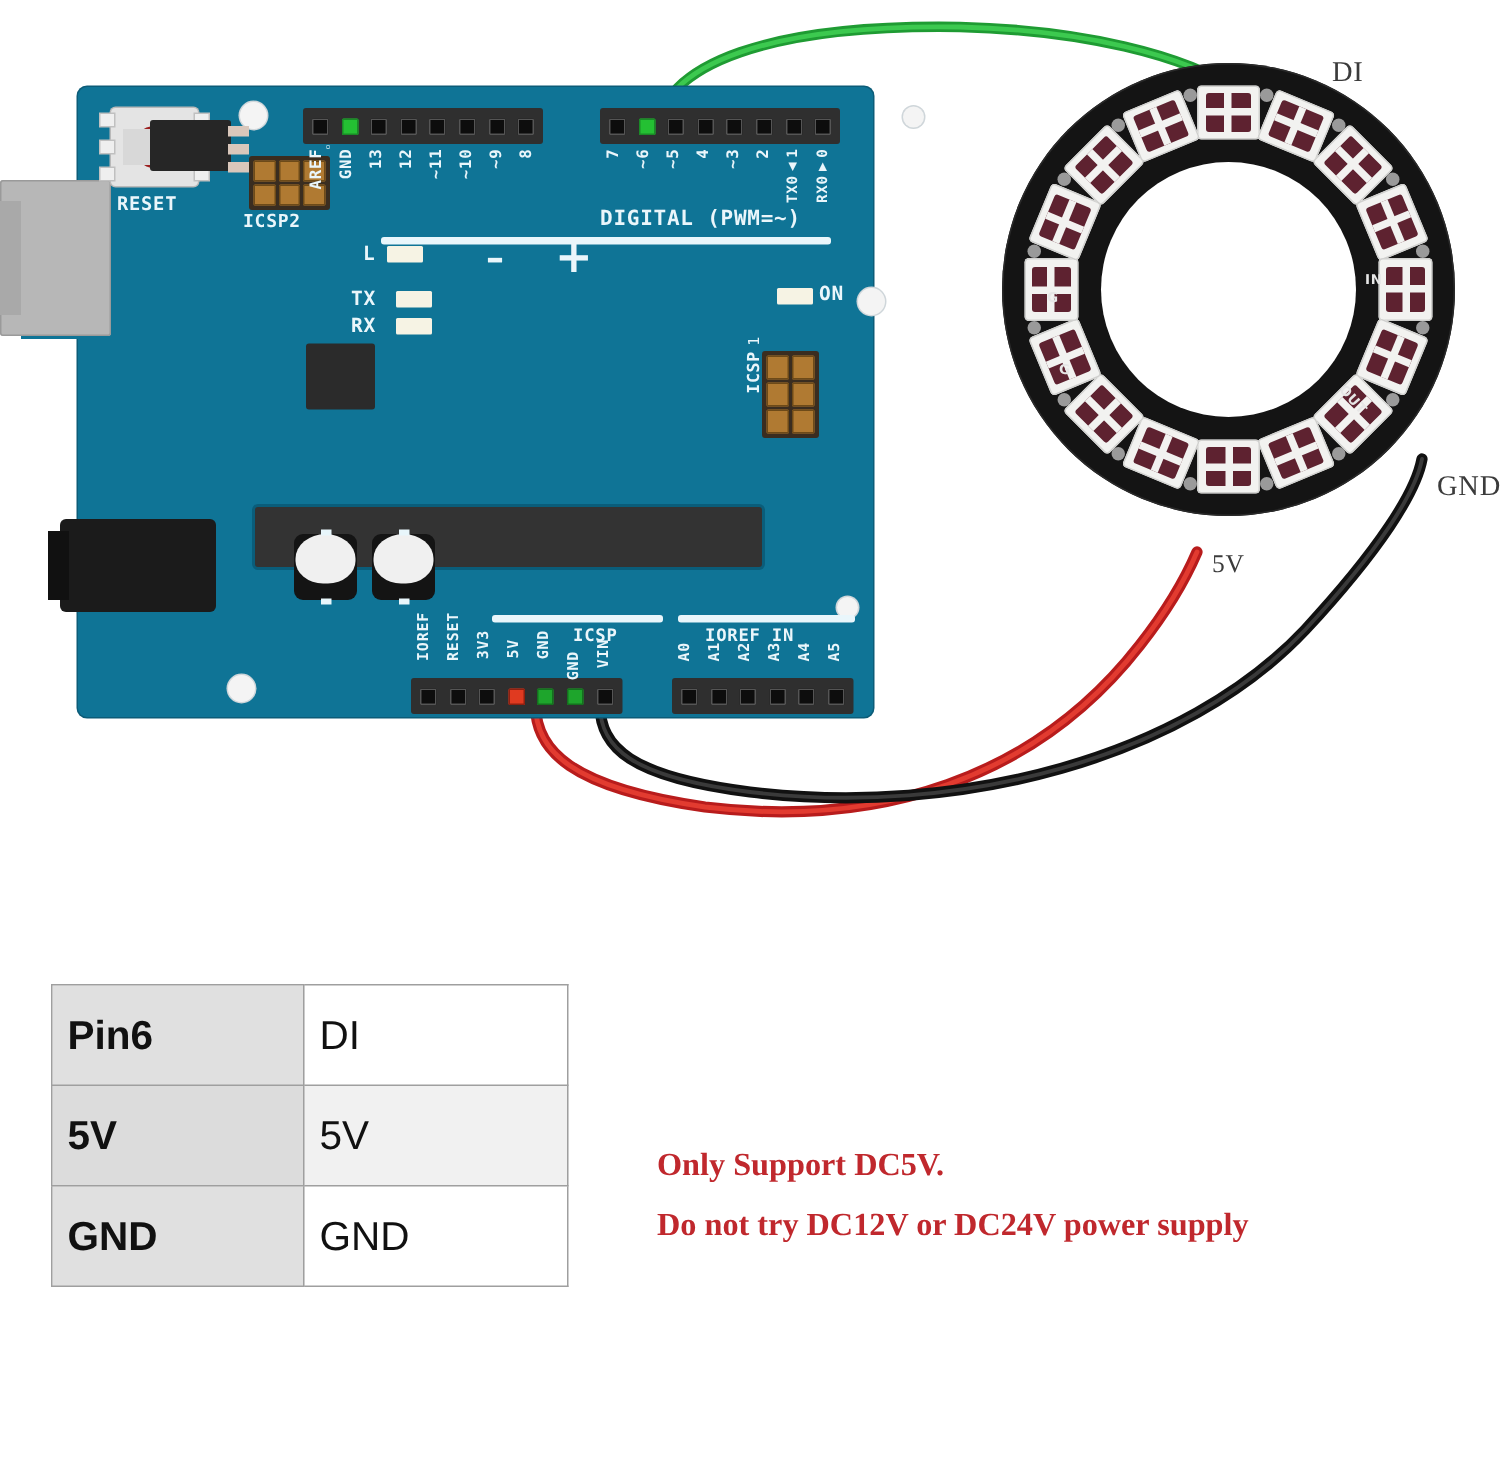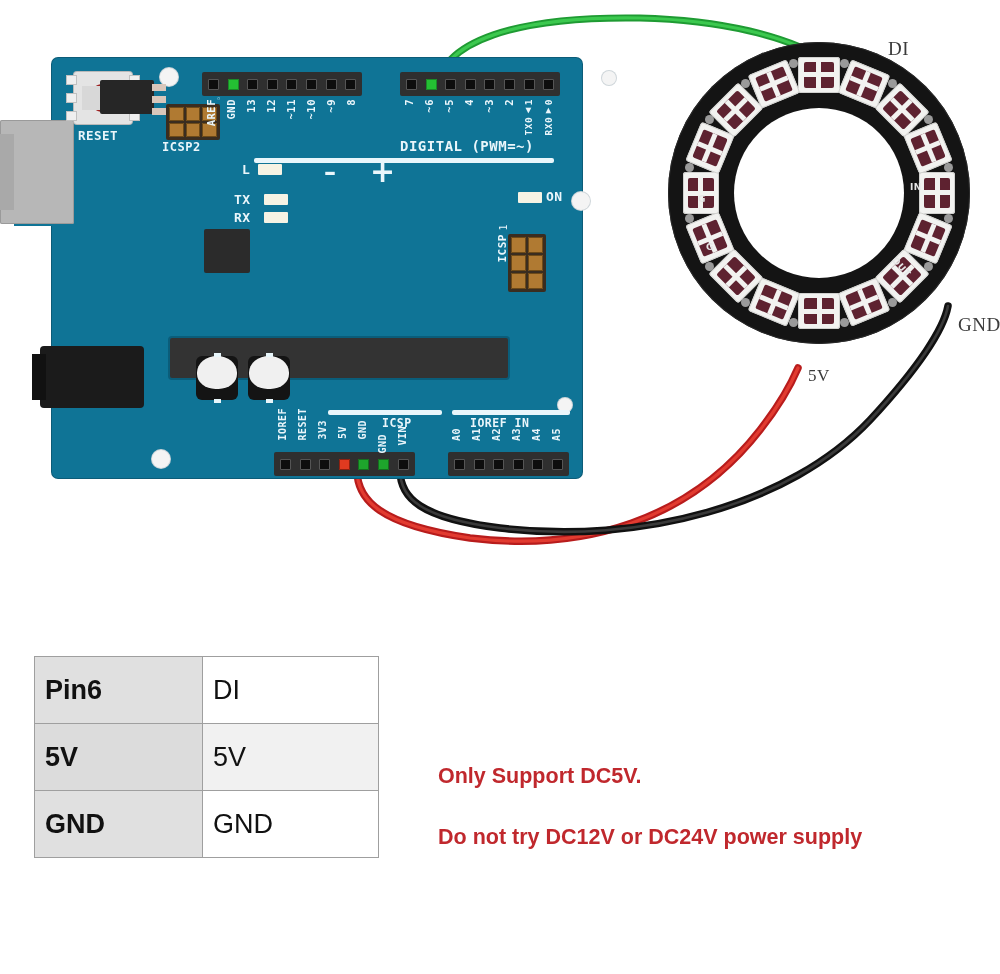--- a/index.html
+++ b/index.html
@@ -110,22 +110,22 @@
   .hcell.b{font-weight:bold;font-size:30px;color:#111;line-height:1.05;
            font-family:"Liberation Sans",sans-serif;}
   .lcell{background:#e0e0e0;font-weight:bold;font-size:27px;color:#111;height:54px;}
   .lcell.alt{background:#dcdcdc;}
   .rcell{background:#ffffff;font-size:27px;color:#111;height:54px;}
   .rcell.alt{background:#f1f1f1;}
 
   
   #warn{position:absolute;left:438px;top:766px;width:540px;}
   #warn div{color:#c0282d;font-weight:bold;font-size:21.5px;line-height:1.0;
-            font-family:Liberation Sans, sans-serif;}
-  #warn div + div{margin-top:39px;}
+            font-family:Liberation Serif, serif;}
+  #warn div + div{margin-top:18px;}
 </style>
 </head>
 <body>
 
 <div id="stage">
 
   <svg id="wires" viewBox="0 0 1000 974" xmlns="http://www.w3.org/2000/svg">
 
     <path d="M437,93 C437,40 520,16 640,18 C720,20 790,36 828,62" fill="none" stroke="#1f9b33" stroke-width="7" stroke-linecap="round"></path>
     <path d="M437,93 C437,40 520,16 640,18 C720,20 790,36 828,62" fill="none" stroke="#3cc94f" stroke-width="3.2" stroke-linecap="round"></path>

